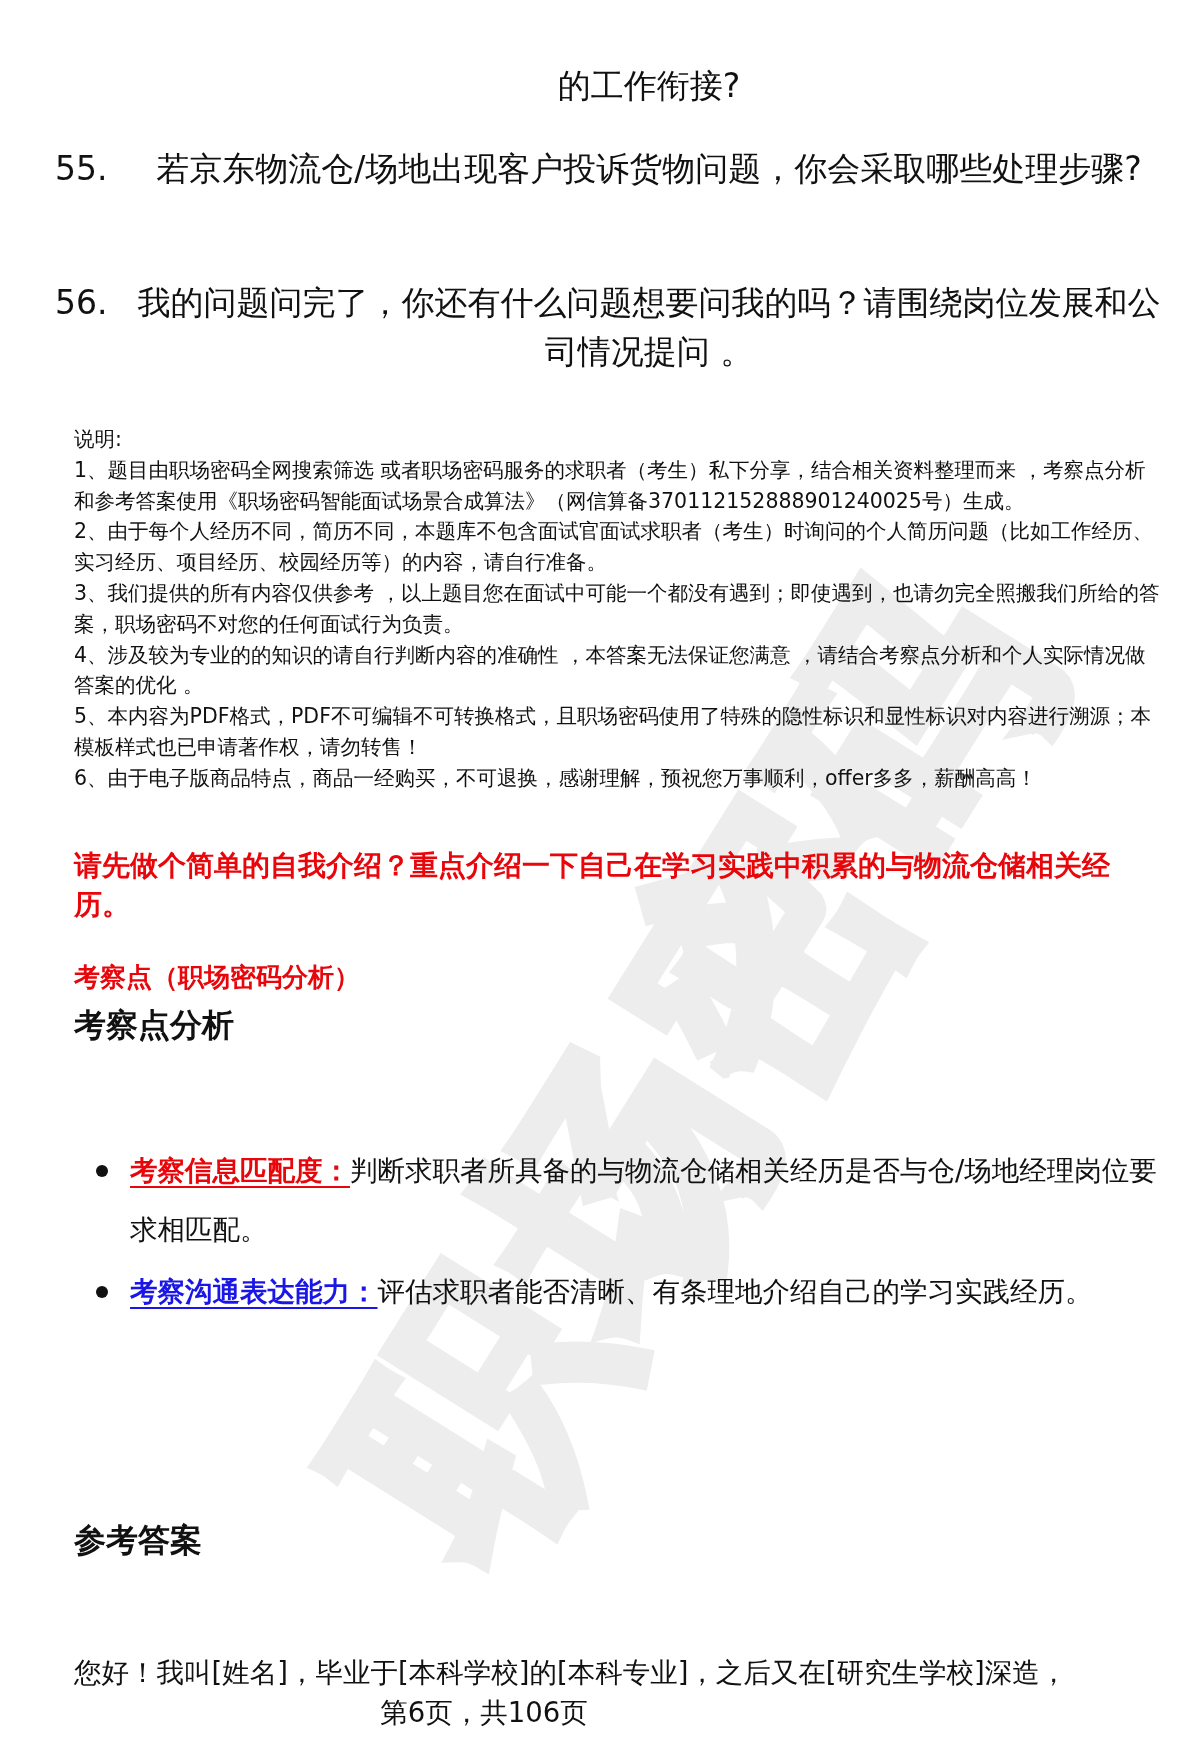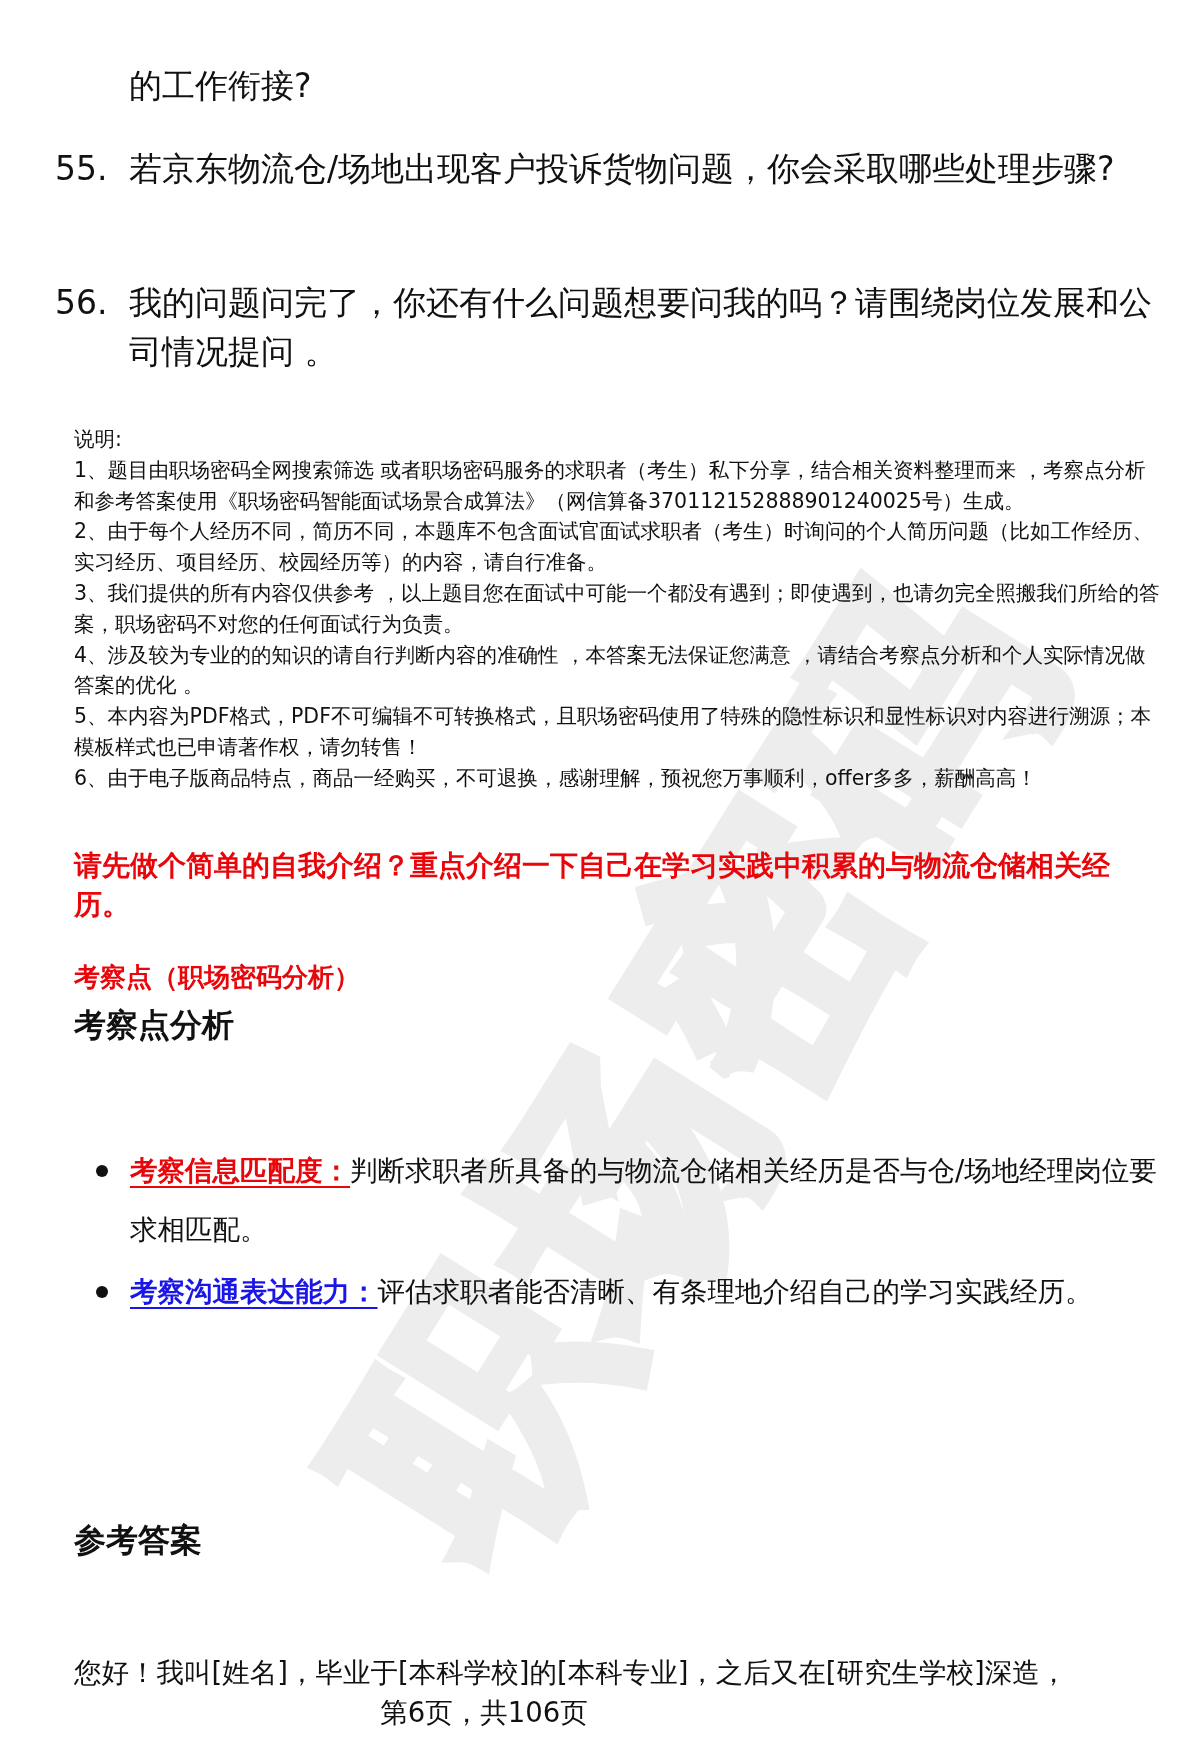--- a/index.html
+++ b/index.html
@@ -22,21 +22,21 @@
     font-size: 260px; font-weight: bold; letter-spacing: 10px;
     color: transparent;
     -webkit-text-stroke: 14px #ededed;
     white-space: nowrap;
   }
   .content { position: relative; z-index: 1; }
 
   
   .q { font-size: 33px; line-height: 49px; color: #111; }
   .q-num { position: absolute; left: 55px; font-size: 33px; }
-  .q-text { position: absolute; left: 129px; width: 1040px; white-space: normal; }
+  .q-text { position: absolute; left: 129px; width: 1040px; white-space: normal; text-align: center; }
 
   
   .notes { position: absolute; left: 74px; top: 424px; width: 1090px;
            font-size: 20.5px; line-height: 30.8px; color: #111; }
   .notes p { margin: 0; }
 
   .red-q { position: absolute; left: 74px; top: 846px; width: 1090px;
            font-size: 28px; line-height: 39px; font-weight: bold; color: #e8060b; }
   .red-sub { position: absolute; left: 74px; top: 961px; font-size: 26px;
              font-weight: bold; color: #e8060b; line-height: 32px; }

